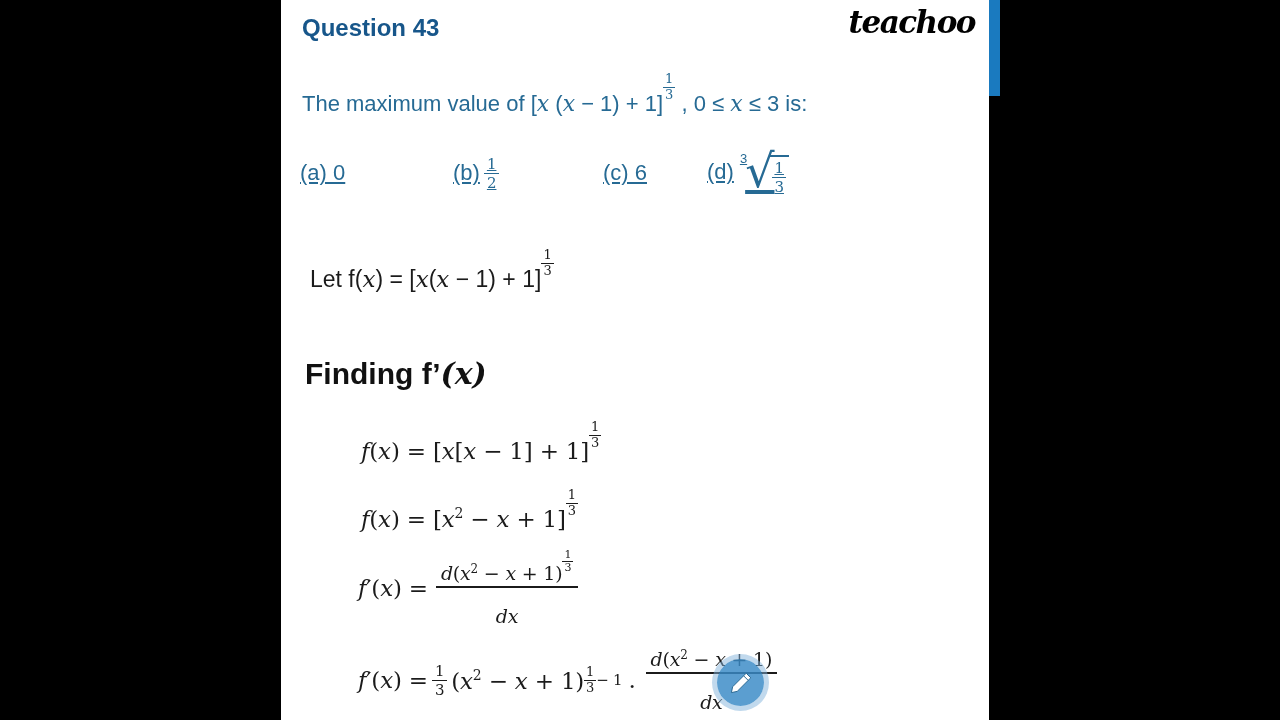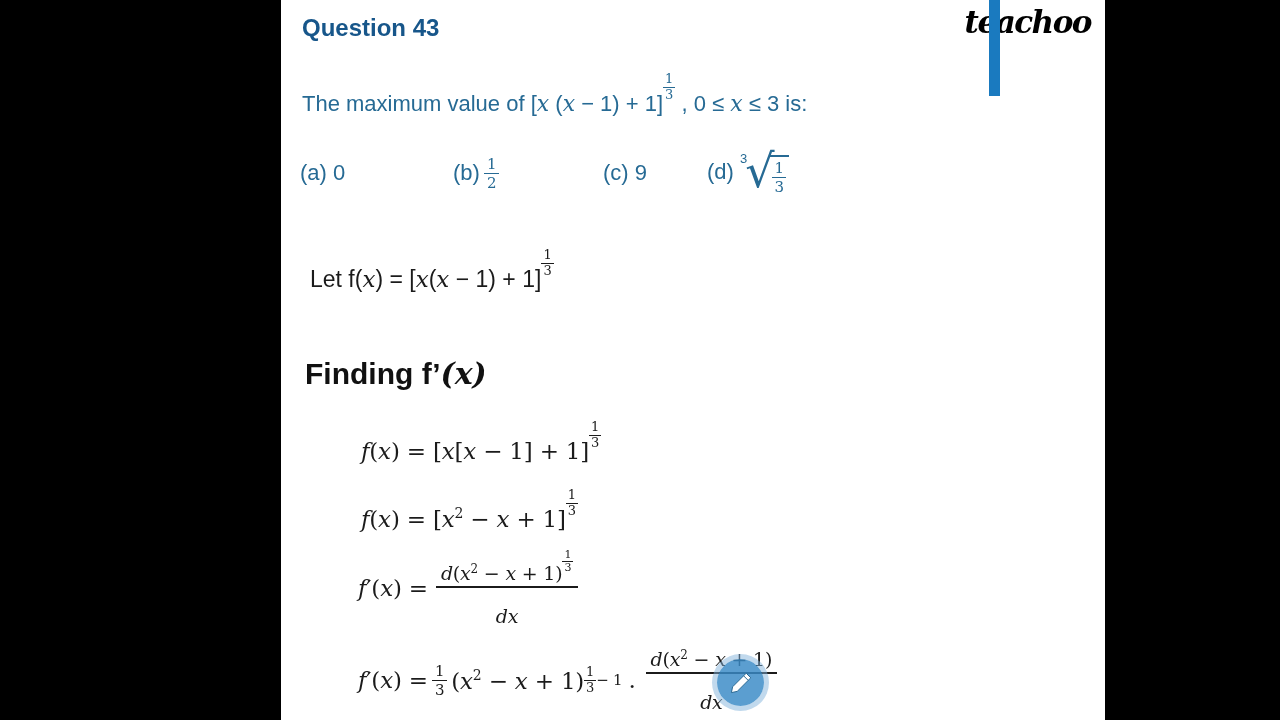--- a/index.html
+++ b/index.html
@@ -3,21 +3,21 @@
 <meta charset="utf-8">
 <style>
   html,body { margin:0; padding:0; }
   body {
     width:1280px; height:720px; position:relative; overflow:hidden;
     background:#000; font-family:"Liberation Sans", sans-serif;
   }
   .letterbox { position:absolute; top:0; height:720px; background:#000; z-index:0; }
   .letterbox.left  { left:0; width:281px; }
   .letterbox.right { left:989px; width:291px; }
-  .slide { position:absolute; left:281px; top:0; width:824px; height:720px; background:#fff; z-index:1; }
+  .slide { position:absolute; left:281px; top:0; width:708px; height:720px; background:#fff; z-index:1; }
   .accent-bar { position:absolute; left:989px; top:0; width:11px; height:96px; background:#1a7abf; z-index:2; }
 
   
   .q-heading { position:absolute; left:21px; top:14px; font-size:24px; font-weight:700; color:#17568a; }
   .brand { position:absolute; right:14px; top:4px; font-family:"DejaVu Serif", serif;
            font-style:italic; font-weight:700; font-size:31px; color:#000; letter-spacing:-1.5px;margin-left:40px; }
 
   
   .q-text { position:absolute; left:21px; top:72px; font-size:22px; color:#266a94; line-height:38px; white-space:nowrap; }
   .qmath { font-family:"DejaVu Serif", serif; font-style:italic; }
@@ -28,21 +28,21 @@
   .sup-frac .fnum { display:block; border-bottom:1.5px solid currentColor; padding:0 2px; }
   .sup-frac .fden { display:block; }
 
   
   .inline-frac { display:inline-block; text-align:center; font-size:15px; line-height:1.2;
                  vertical-align:middle; font-family:"DejaVu Serif", serif; font-style:normal; }
   .inline-frac .fnum { display:block; border-bottom:1.5px solid currentColor; padding:0 3px; }
   .inline-frac .fden { display:block; }
 
   
-  .option { position:absolute; color:#266a94; font-size:22px; }
+  .option { position:absolute; color:#266a94; font-size:22px;text-decoration:underline; }
   .opt-a { left:19px;  top:160px; }
   .opt-b { left:172px; top:148px; height:50px; display:flex; align-items:center; gap:4px; }
   .opt-c { left:322px; top:160px; }
   .opt-d { left:426px; top:144px; height:56px; display:flex; align-items:center; gap:6px; }
   .radical { display:inline-flex; align-items:center; color:#266a94; }
   .rad-idx { font-size:13px; position:relative; top:-14px; margin-right:-2px; }
   .rad-sign { font-size:46px; font-weight:400; line-height:0.85; font-family:"DejaVu Sans", sans-serif; }
   .rad-frac { display:inline-block; border-top:2px solid currentColor; text-align:center;
               font-size:15px; line-height:1.2; margin-left:-5px; padding:2px 3px 0;
               font-family:"DejaVu Serif", serif; position:relative; top:3px; }
@@ -101,21 +101,21 @@
   <div class="option opt-a">(a) 0</div>
 
   <div class="option opt-b">
     <span>(b)</span>
     <span class="inline-frac">
         <span class="fnum">1</span>
         <span class="fden">2</span>
       </span>
   </div>
 
-  <div class="option opt-c">(c) 9</div>
+  <div class="option opt-c">(c) 6</div>
 
   <div class="option opt-d">
     <span>(d)</span>
     <span class="radical">
       <span class="rad-idx">3</span>
       <span class="rad-sign">√</span>
       <span class="rad-frac">
           <span class="fnum">1</span>
           <span class="fden">3</span>
         </span>

